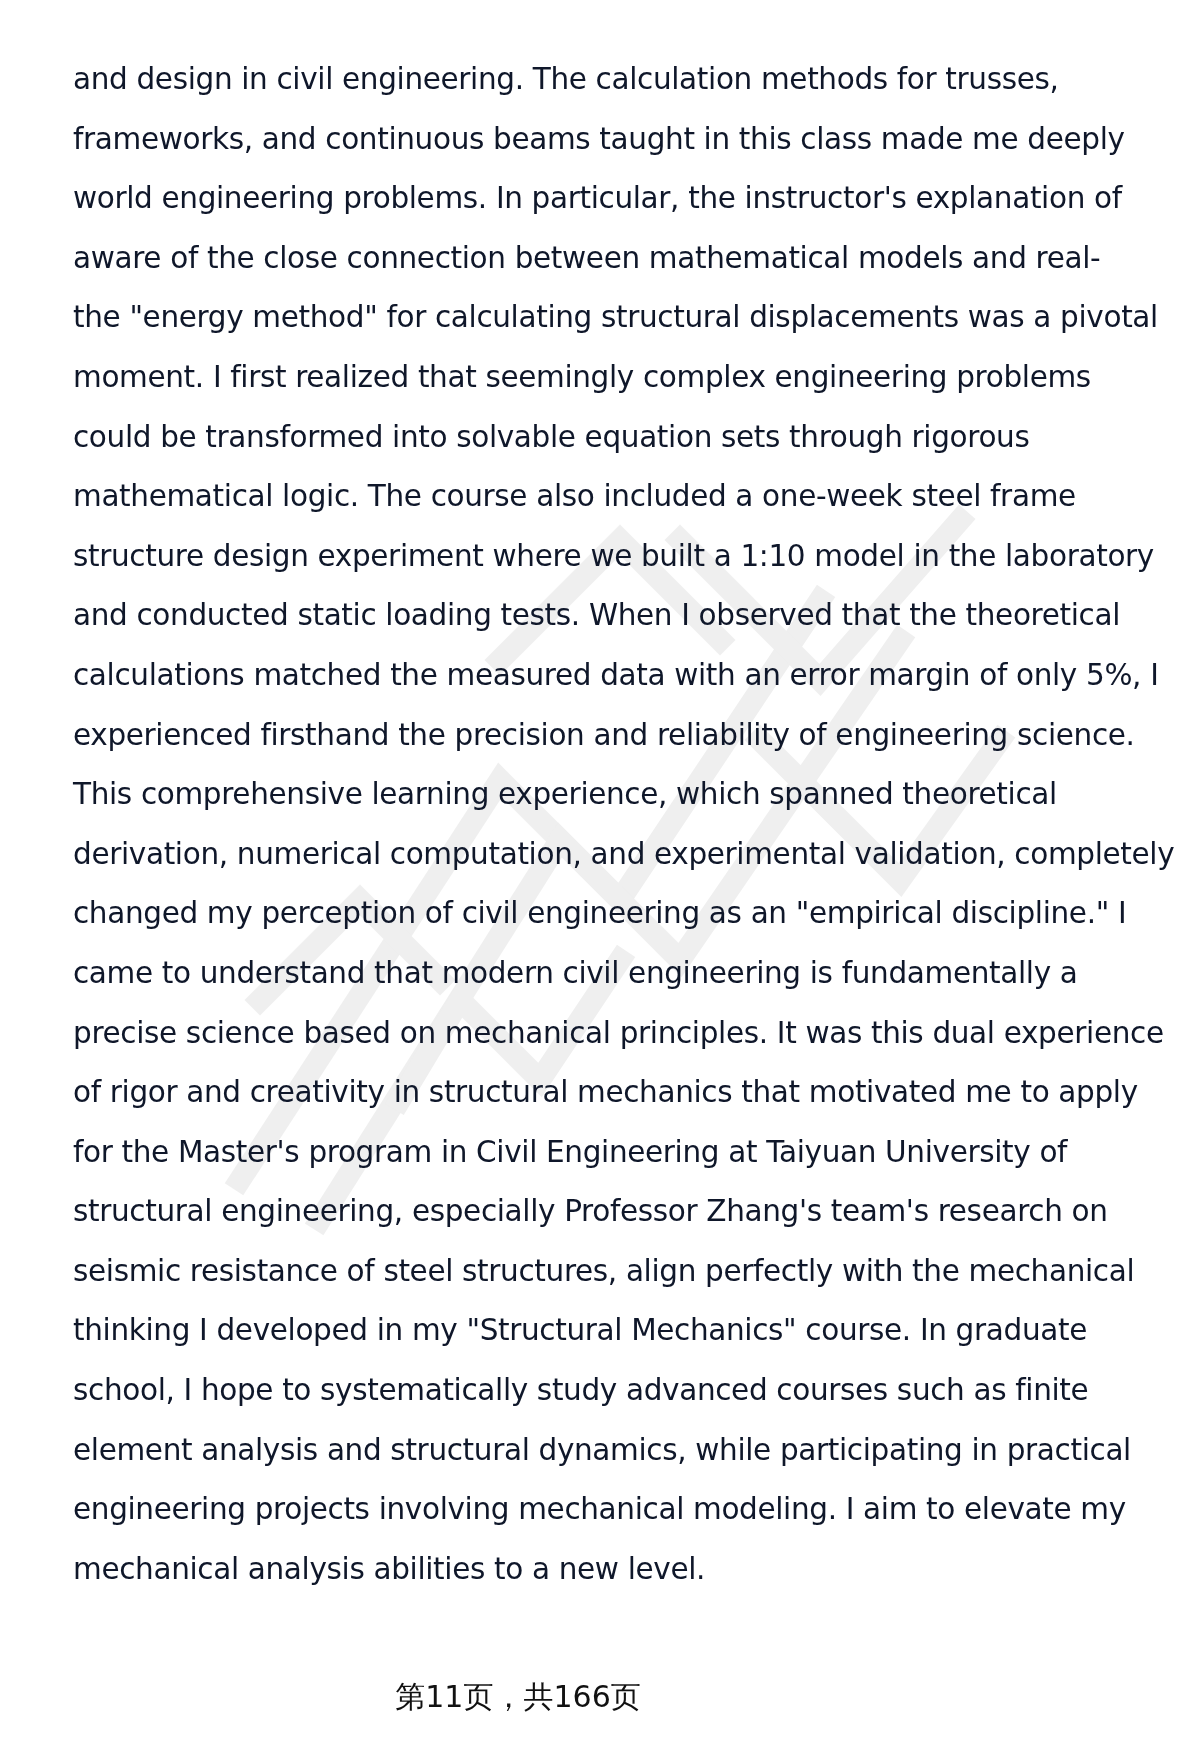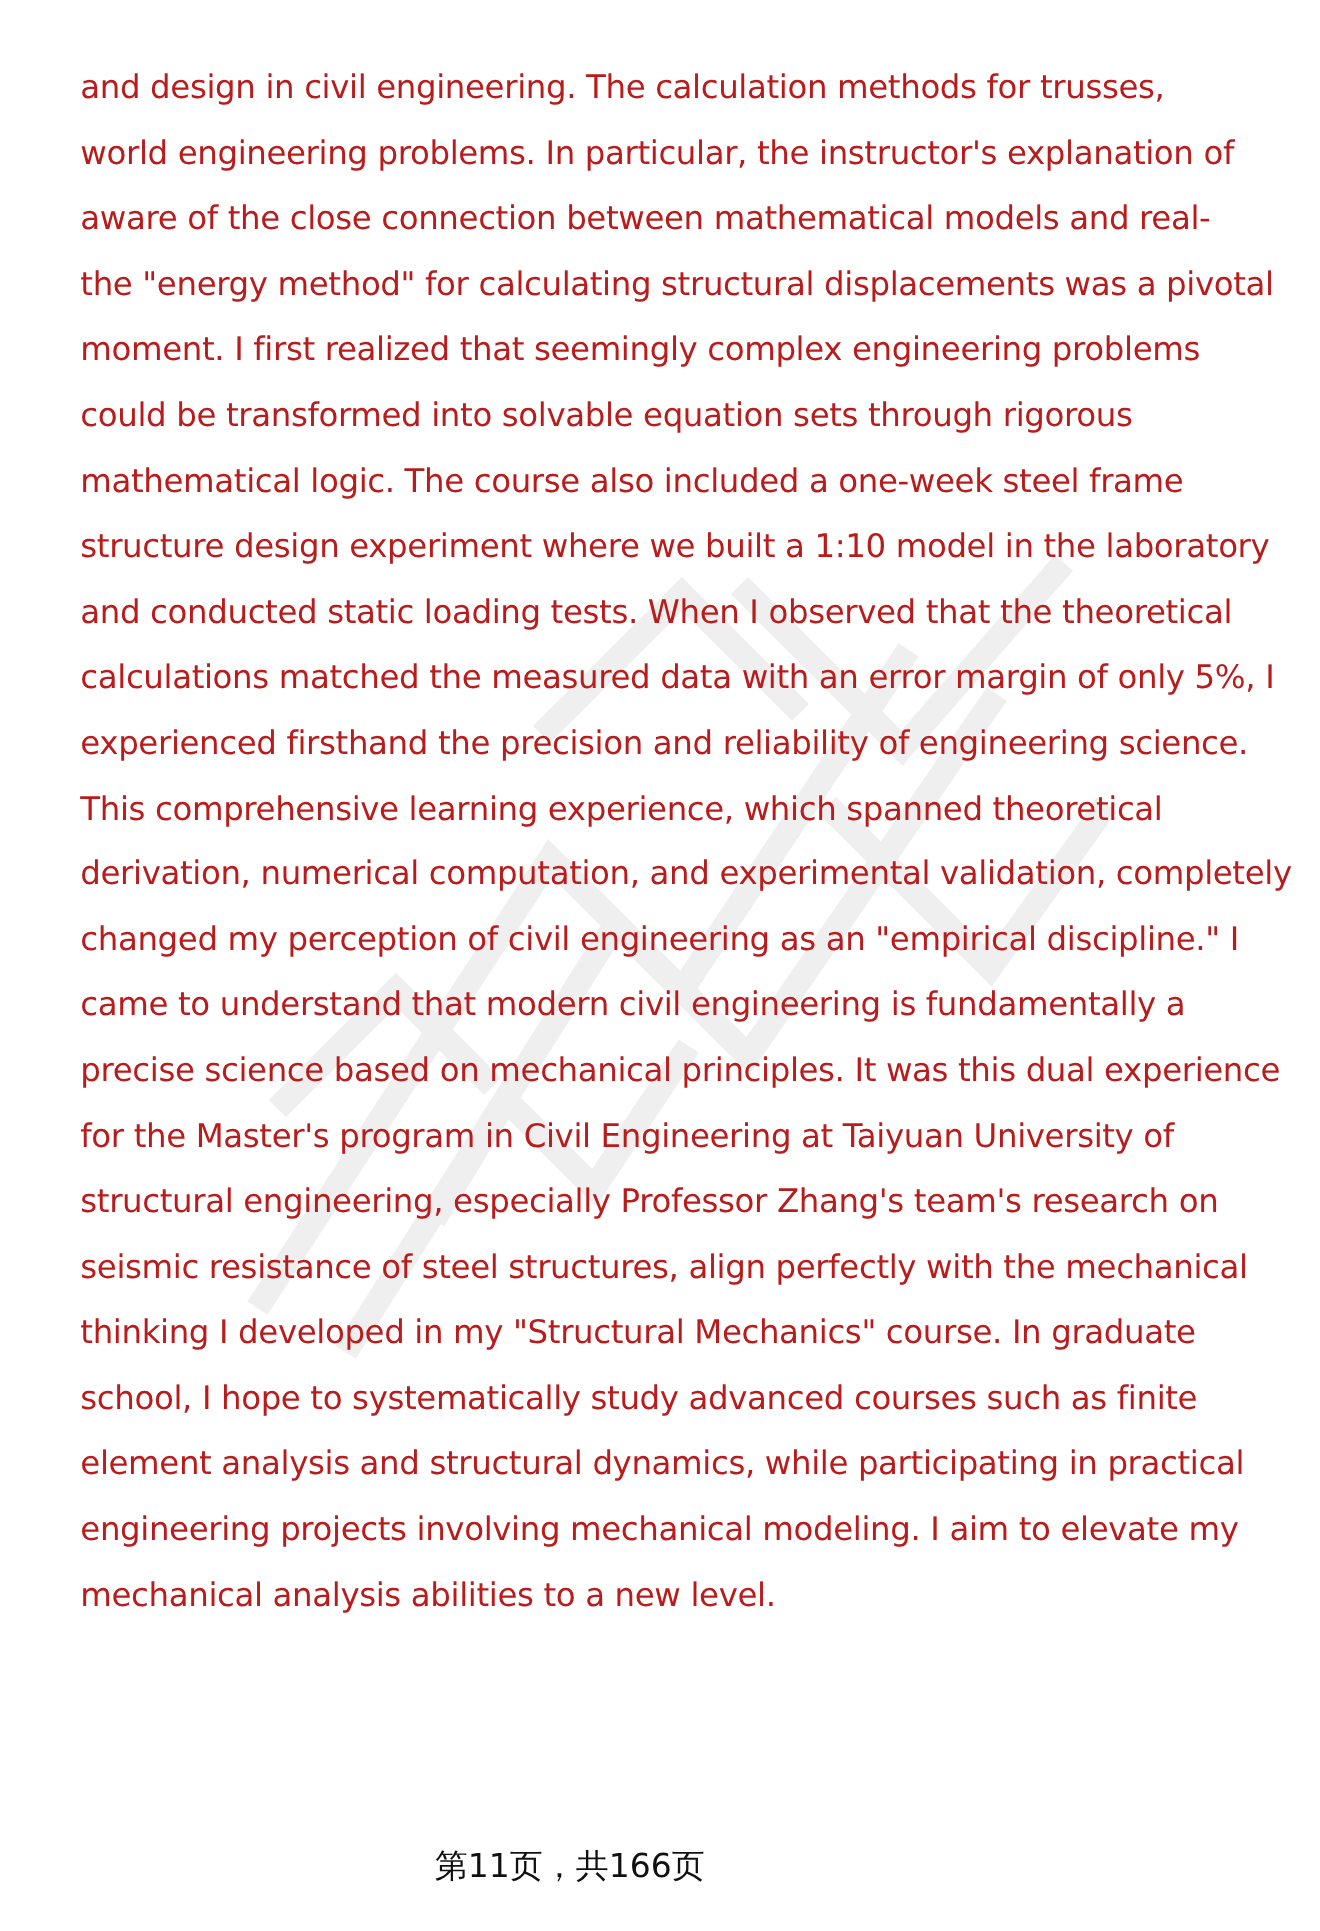--- a/index.html
+++ b/index.html
@@ -37,21 +37,21 @@
       width: 1110px;
       margin: 0;
     }
     .line {
       display: block;
       height: 59.6px;
       line-height: 59.6px;
       font-size: 29.5px;
       white-space: nowrap;
       letter-spacing: -0.35px;
-      color: #b91c1c;
+      color: #0f172a;
     }
     .footer {
       position: absolute;
       left: 0;
       width: 1036px;
       top: 1675px;
       text-align: center;
       font-size: 30px;
       line-height: 44px;
       color: #111111;
@@ -70,35 +70,37 @@
       <path d="M200 620 L260 520 L340 600 L420 480"></path>
       <path d="M480 60 L620 200 L760 40"></path>
       <path d="M560 260 L700 400 L800 260"></path>
       <path d="M300 180 L420 60 L520 160"></path>
       <path d="M60 520 L160 420 L240 500"></path>
     </g>
   </svg>
 
   <div class="body-text">
     <span class="line">and design in civil engineering. The calculation methods for trusses,</span>
+    <span class="line">frameworks, and continuous beams taught in this class made me deeply</span>
     <span class="line">world engineering problems. In particular, the instructor's explanation of</span>
     <span class="line">aware of the close connection between mathematical models and real-</span>
     <span class="line">the "energy method" for calculating structural displacements was a pivotal</span>
     <span class="line">moment. I first realized that seemingly complex engineering problems</span>
     <span class="line">could be transformed into solvable equation sets through rigorous</span>
     <span class="line">mathematical logic. The course also included a one-week steel frame</span>
     <span class="line">structure design experiment where we built a 1:10 model in the laboratory</span>
     <span class="line">and conducted static loading tests. When I observed that the theoretical</span>
     <span class="line">calculations matched the measured data with an error margin of only 5%, I</span>
     <span class="line">experienced firsthand the precision and reliability of engineering science.</span>
     <span class="line">This comprehensive learning experience, which spanned theoretical</span>
     <span class="line">derivation, numerical computation, and experimental validation, completely</span>
     <span class="line">changed my perception of civil engineering as an "empirical discipline." I</span>
     <span class="line">came to understand that modern civil engineering is fundamentally a</span>
     <span class="line">precise science based on mechanical principles. It was this dual experience</span>
+    <span class="line">of rigor and creativity in structural mechanics that motivated me to apply</span>
     <span class="line">for the Master's program in Civil Engineering at Taiyuan University of</span>
     <span class="line">structural engineering, especially Professor Zhang's team's research on</span>
     <span class="line">seismic resistance of steel structures, align perfectly with the mechanical</span>
     <span class="line">thinking I developed in my "Structural Mechanics" course. In graduate</span>
     <span class="line">school, I hope to systematically study advanced courses such as finite</span>
     <span class="line">element analysis and structural dynamics, while participating in practical</span>
     <span class="line">engineering projects involving mechanical modeling. I aim to elevate my</span>
     <span class="line">mechanical analysis abilities to a new level.</span>
   </div>
 

